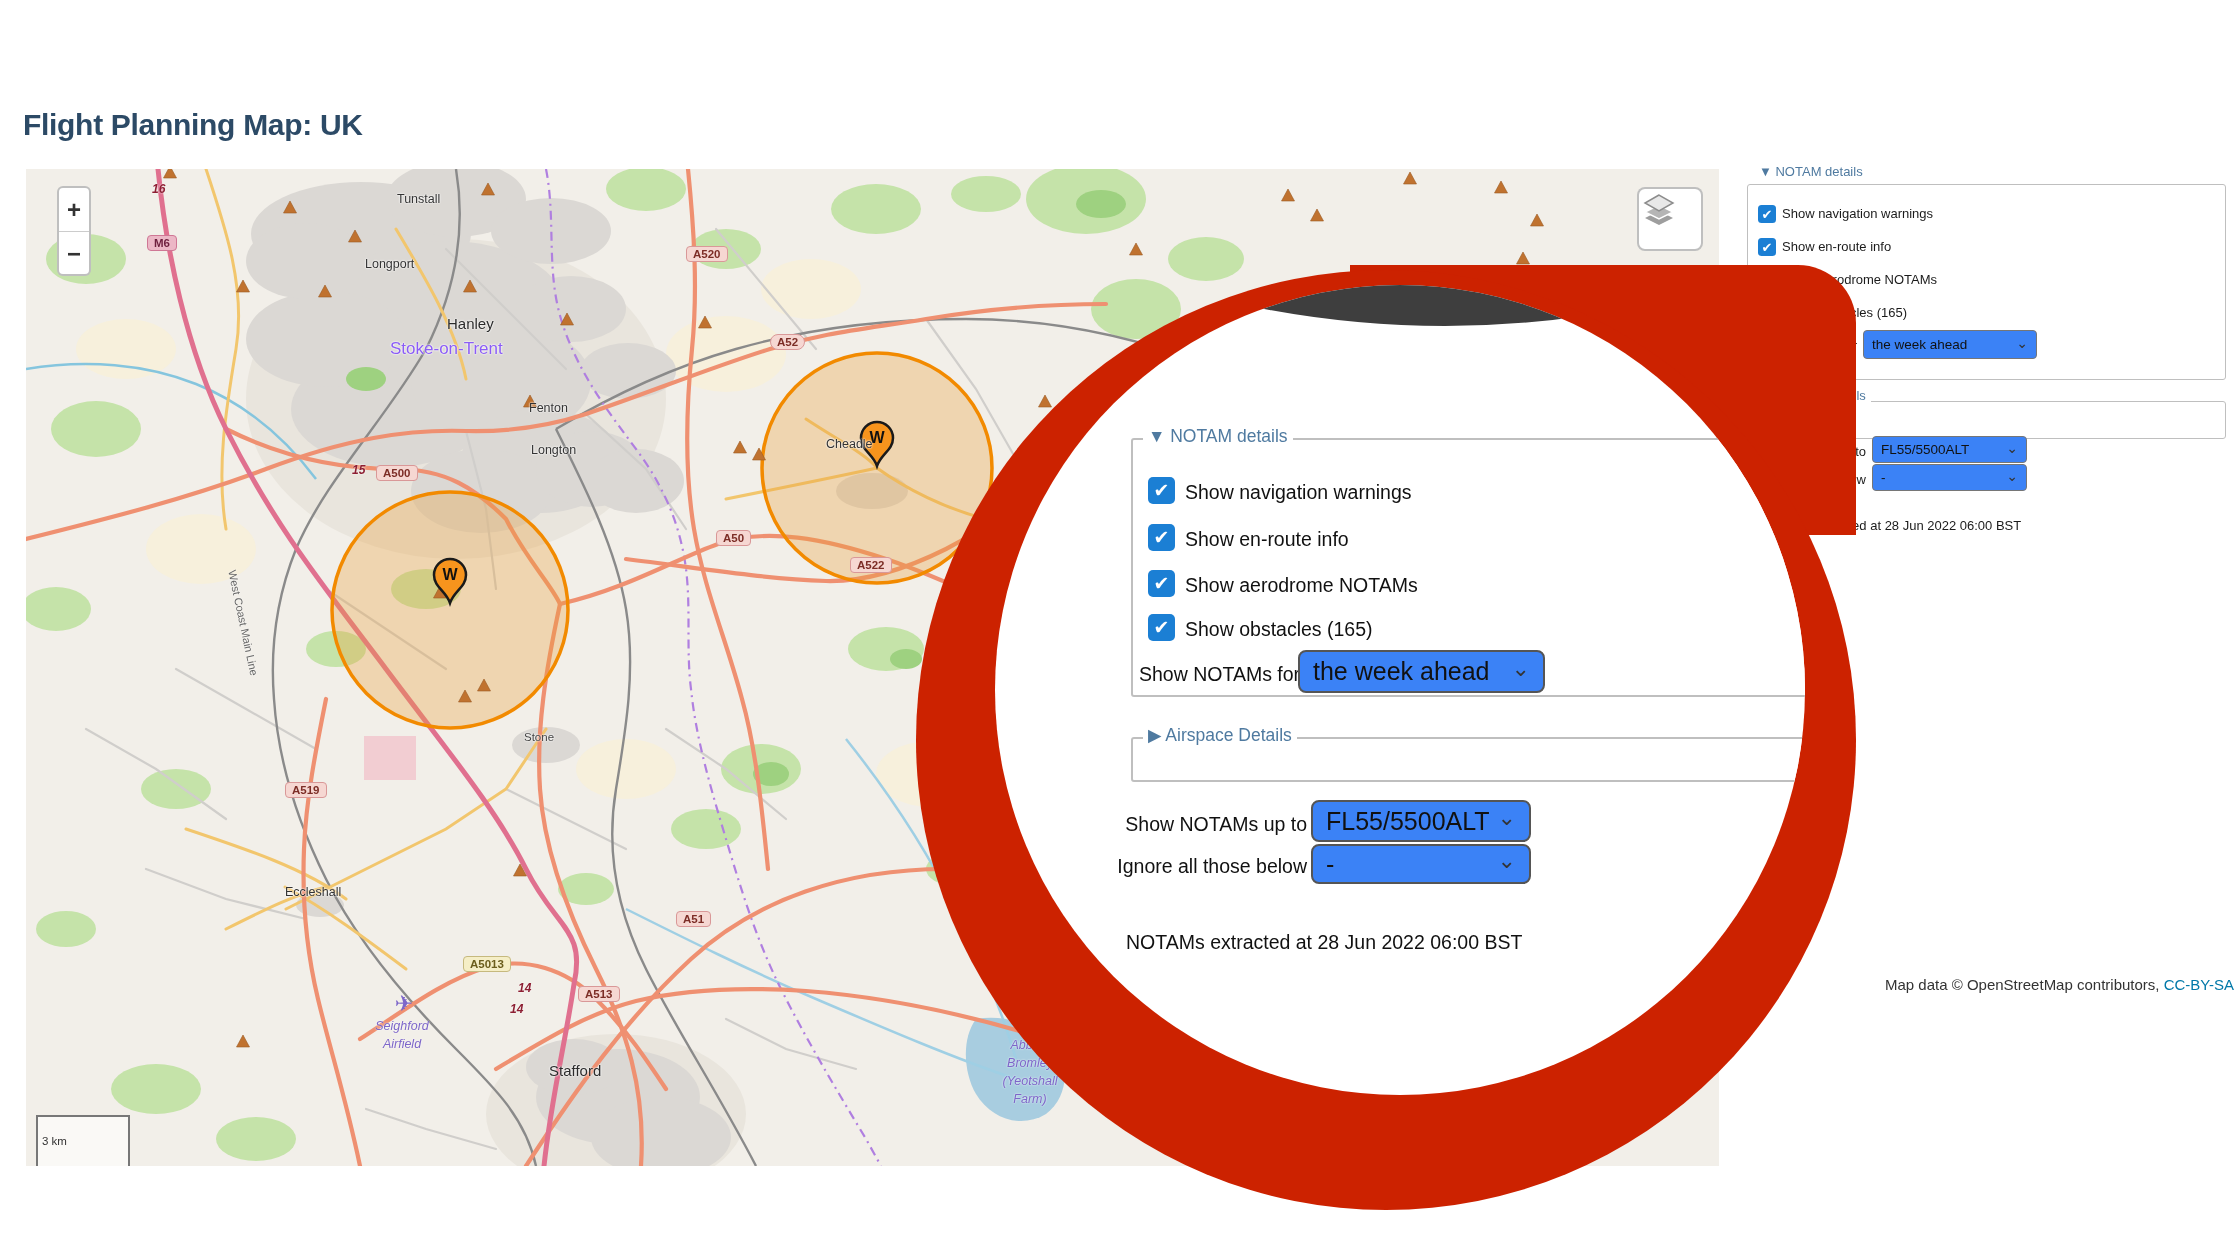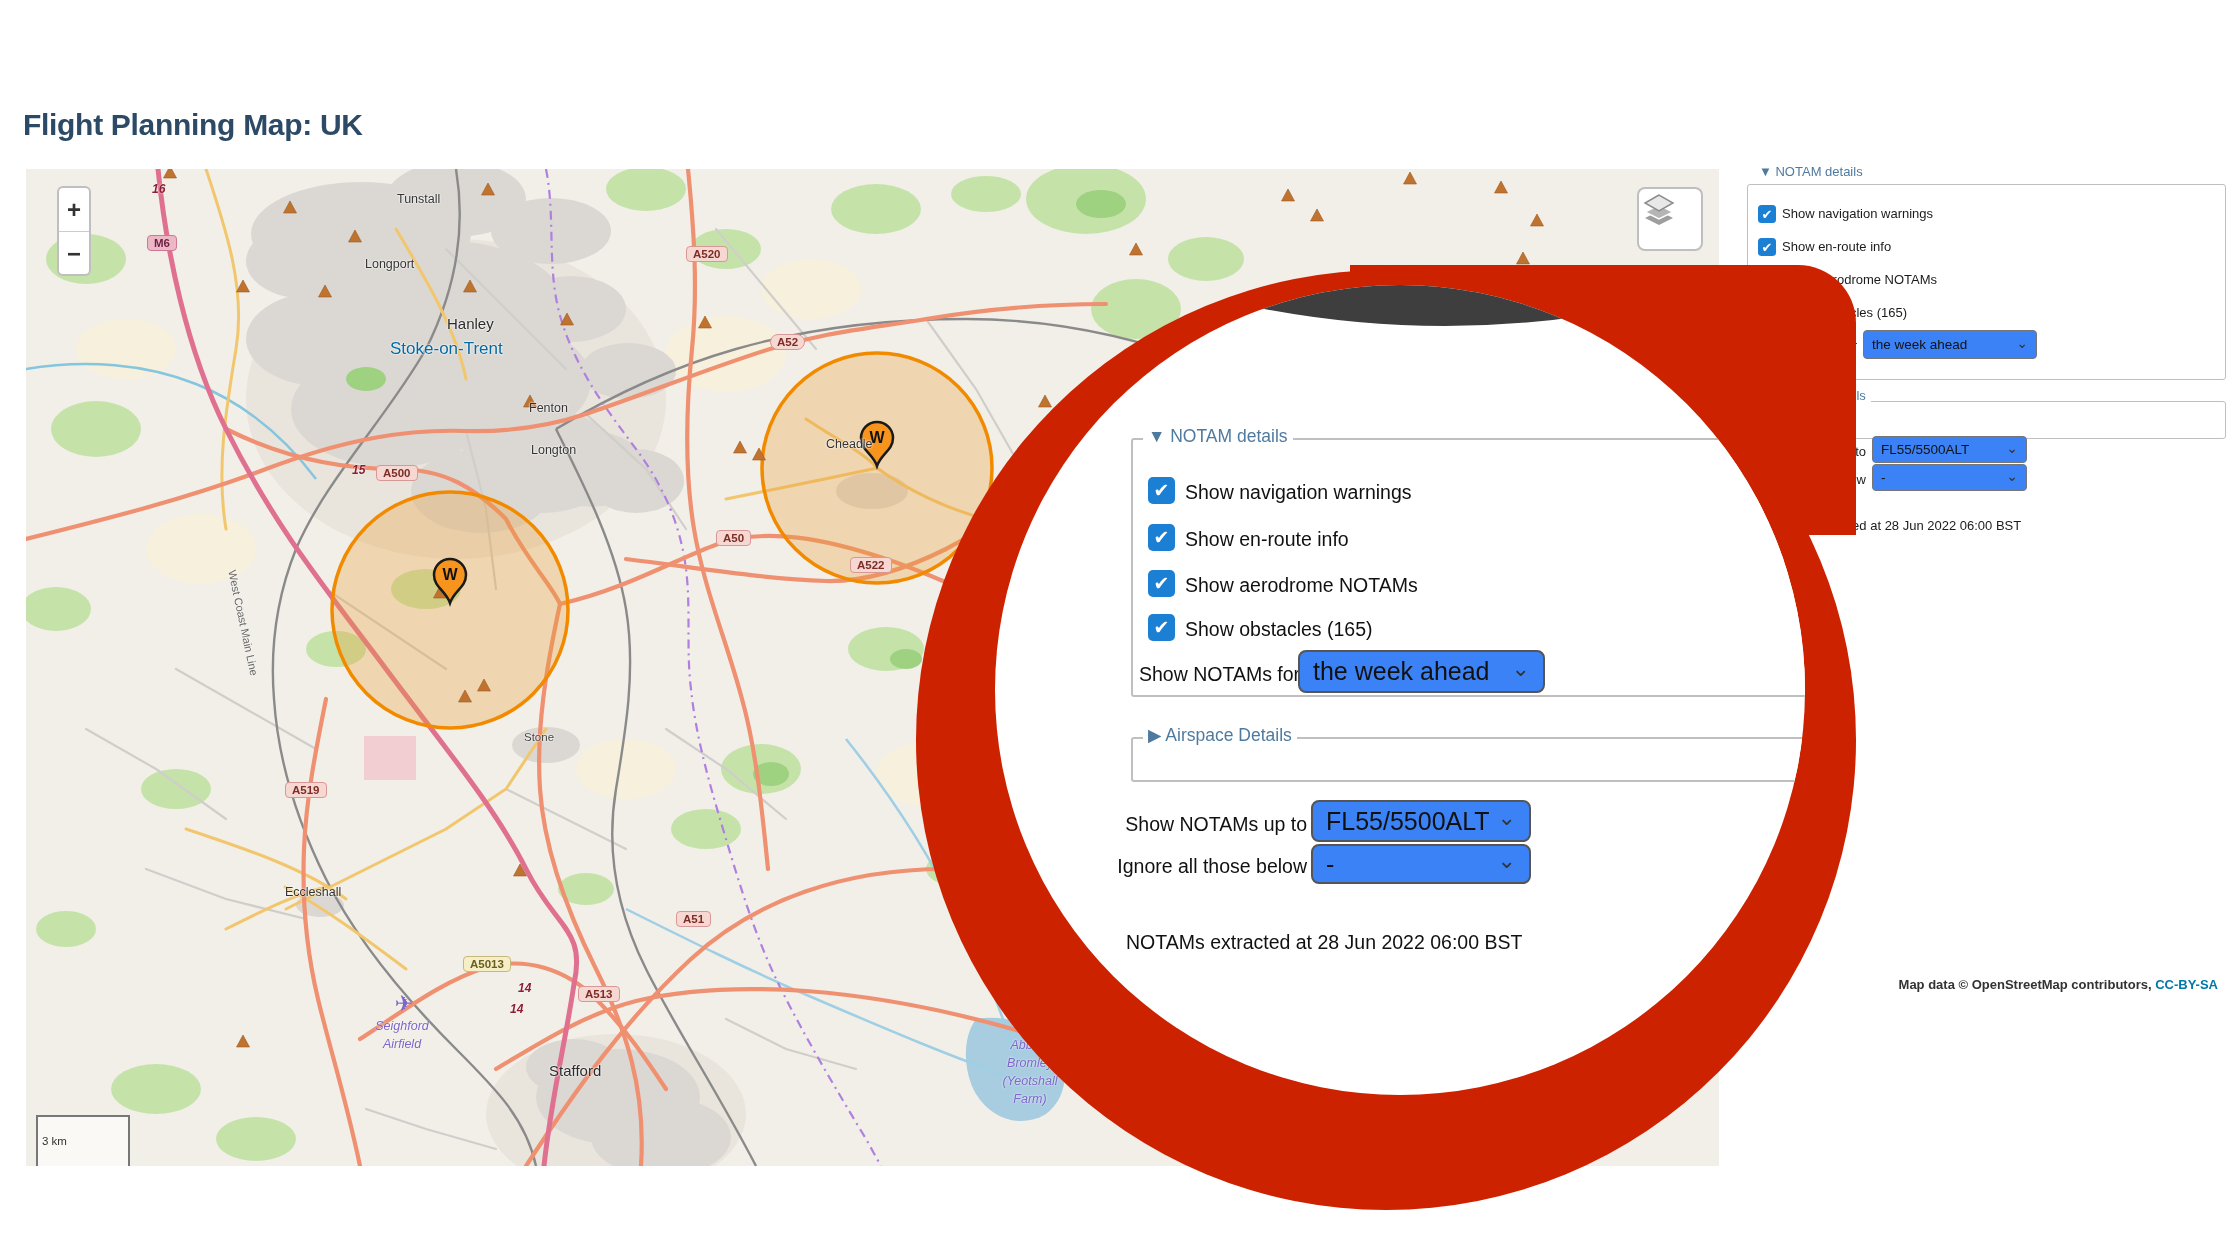--- a/index.html
+++ b/index.html
@@ -8,21 +8,21 @@
   
   #navbar{position:absolute;left:0;top:68px;width:2240px;height:36px;background:#3e3e3e;
           border-top:1px solid #a9bdc9;display:flex;align-items:center;gap:40px;padding-left:23px;box-sizing:border-box;}
   .nav-item{color:#fff;font-weight:bold;font-size:15.5px;letter-spacing:.3px;white-space:nowrap;cursor:pointer;}
   #page-title{position:absolute;left:23px;top:108px;font-size:30px;font-weight:bold;color:#2c4a66;letter-spacing:-.3px;}
   
   #map{position:absolute;left:26px;top:169px;width:1693px;height:997px;background:#f2efe9;overflow:hidden;z-index:1;}
   #map svg{position:absolute;left:0;top:0;}
   .town{position:absolute;color:#333;font-size:12.5px;white-space:nowrap;text-shadow:0 0 2px #fff,0 0 2px #fff;}
   .town.md{font-size:15px;color:#2b2b2b;}
-  .town.lg{font-size:17px;color:#0369a1;}
+  .town.lg{font-size:17px;color:#8b5cf6;}
   .town.sm{font-size:11.5px;color:#444;}
   .badge{position:absolute;background:#f6d7d2;border:1.5px solid #d99898;color:#7c2d26;font-size:11.5px;
          padding:1px 6px;border-radius:4px;white-space:nowrap;font-weight:bold;}
   .badge.m6{background:#ecb7c6;border-color:#cf7795;color:#6e1f3e;}
   .badge.cream{background:#f5eec6;border-color:#c6b97e;color:#6b5d1c;}
   .junction{position:absolute;color:#8d1f33;font-size:12px;font-style:italic;font-weight:bold;text-shadow:0 0 2px #fff;}
   .airfield{position:absolute;color:#7d66c9;font-style:italic;font-size:12.5px;text-align:center;line-height:18px;text-shadow:0 0 2px #fff;}
   #wcml{position:absolute;left:212px;top:400px;color:#666;font-size:11px;white-space:nowrap;
         transform:rotate(78deg);transform-origin:left top;text-shadow:0 0 2px #fff;}
   
@@ -30,22 +30,22 @@
            border-radius:6px;box-sizing:border-box;}
   #zoomctl .zbtn{width:100%;height:43px;display:flex;align-items:center;justify-content:center;
                  font-size:24px;font-weight:bold;color:#333;cursor:pointer;}
   #zoomctl .zbtn:first-child{border-bottom:1px solid #ccc;}
   #layersctl{position:absolute;left:1611px;top:18px;width:66px;height:64px;background:#fff;border:2px solid rgba(0,0,0,.25);
              border-radius:8px;box-sizing:border-box;display:flex;align-items:center;justify-content:center;cursor:pointer;}
   #scalebar{position:absolute;left:10px;top:946px;font-size:11.5px;color:#333;}
   .scale-row{background:rgba(255,255,255,.6);border:2px solid #777;border-top:none;padding:16px 4px;line-height:17px;}
   .scale-row.km{width:82px;border-bottom:none;border-top:2px solid #777;}
   .scale-row.mi{width:96px;margin-left:25px;}
-  #attribution{position:absolute;right:16px;top:973px;height:24px;background:rgba(255,255,255,.75);
-               font-size:13px;color:#333;padding:0 6px;line-height:24px;white-space:nowrap;z-index:2;font-weight:bold;}
+  #attribution{position:absolute;right:0;top:973px;height:24px;background:rgba(255,255,255,.75);
+               font-size:15px;color:#333;padding:0 6px;line-height:24px;white-space:nowrap;z-index:2;}
   #attribution a{color:#0078a8;text-decoration:none;cursor:pointer;}
   
   .fieldset{position:absolute;border:1px solid #bfbfbf;border-radius:3px;background:#fff;box-sizing:border-box;}
   .legend{position:absolute;background:#fff;color:#4f7aa0;padding:0 5px;white-space:nowrap;}
   .sb-legend{font-size:13px;}
   .cbx{position:absolute;background:#1b7fd4;border-radius:3.5px;color:#fff;display:flex;align-items:center;justify-content:center;cursor:pointer;}
   .cbx-sb{width:18px;height:18px;font-size:13px;}
   .cbx-label-sb{position:absolute;font-size:13px;color:#1b1b1b;white-space:nowrap;}
   .sb-label{position:absolute;font-size:13px;color:#1b1b1b;white-space:nowrap;text-align:right;}
   .select{position:absolute;background:#3b82f6;border:1.5px solid #767676;border-radius:4px;box-sizing:border-box;

